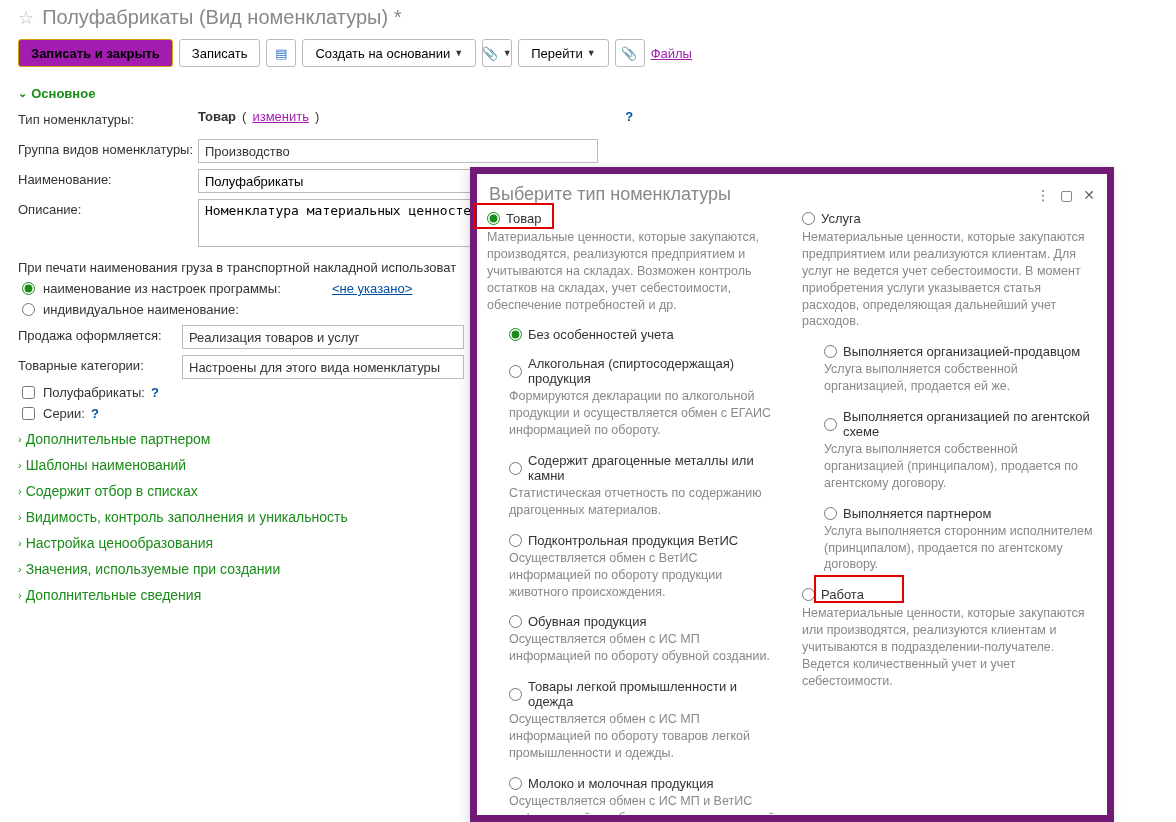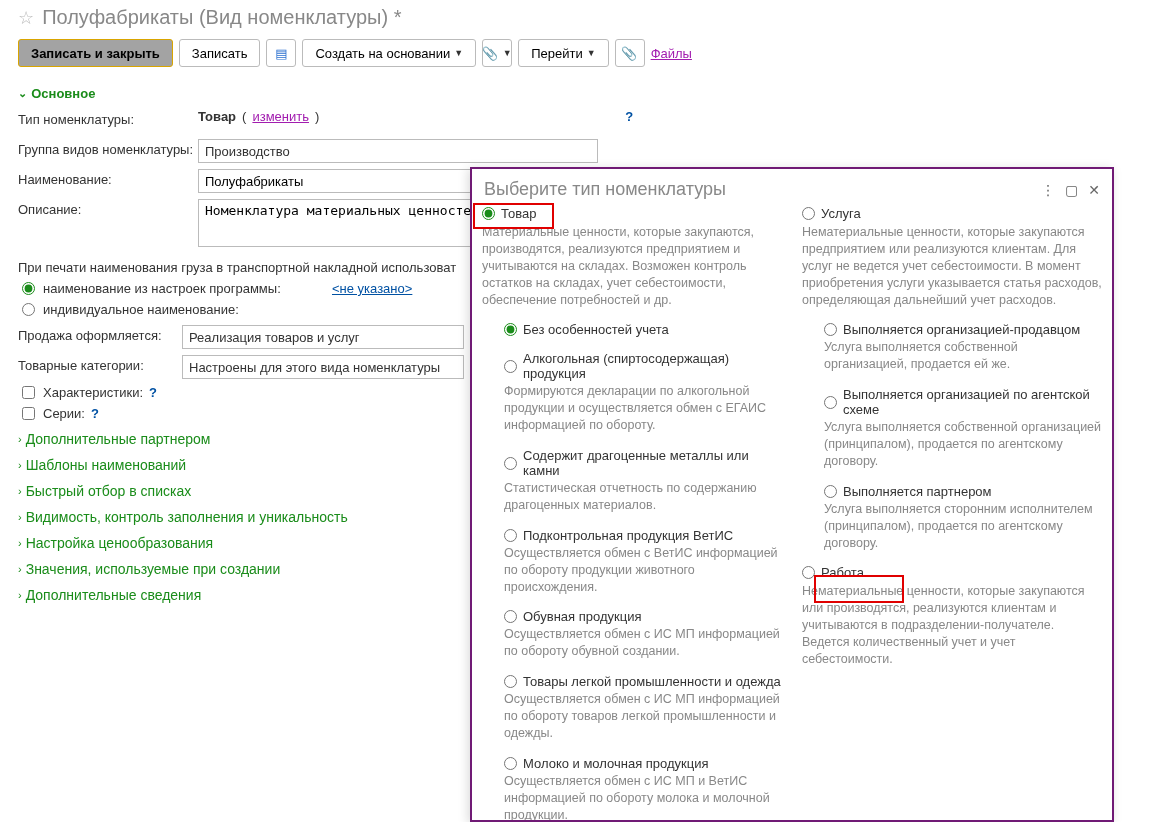--- a/index.html
+++ b/index.html
@@ -6,21 +6,21 @@
 body { font-family: Arial, sans-serif; font-size: 13px; color: #333; background: #fff; width: 1176px; height: 822px; position: relative; overflow: hidden; }
 
 
 .page-header { padding: 6px 18px 0 18px; display: flex; align-items: center; gap: 8px; }
 .star-icon { color: #bbb; font-size: 18px; }
 .page-title { font-size: 20px; color: #888; font-weight: normal; text-align: right; }
 
 
 .toolbar { padding: 10px 18px; display: flex; align-items: center; gap: 6px; border-bottom: 1px solid transparent; }
 .btn { border: 1px solid #bbb; background: #fff; padding: 5px 12px; font-size: 13px; cursor: pointer; border-radius: 3px; height: 28px; display: inline-flex; align-items: center; gap: 4px; }
-.btn-primary { background: #a3a3a3; border-color: #d9a500; font-weight: bold; }
+.btn-primary { background: #a21caf; border-color: #d9a500; font-weight: bold; }
 .btn-icon { width: 30px; justify-content: center; padding: 4px; }
 .link { color: #a21caf; text-decoration: underline; cursor: pointer; }
 .dropdown-arrow { font-size: 9px; color: #333; }
 
 
 .form-section { padding: 8px 18px; }
 .section-header { color: #1a8c1a; font-weight: bold; display: flex; align-items: center; gap: 4px; margin-bottom: 8px; cursor: pointer; }
 .chevron { font-size: 11px; }
 .form-row { display: flex; align-items: flex-start; margin-bottom: 6px; min-height: 24px; }
 .form-label { width: 180px; padding-top: 3px; }
@@ -32,21 +32,21 @@
 .textarea { width: 400px; height: 48px; border: 1px solid #bbb; padding: 3px 6px; font-size: 13px; resize: none; }
 .q-mark { color: #0051a3; font-weight: bold; cursor: pointer; }
 
 .radio-row, .check-row { display: flex; align-items: center; gap: 6px; margin-bottom: 6px; padding-left: 4px; }
 .radio-row input, .check-row input { margin-right: 2px; }
 .not-set { color: #0051a3; text-decoration: underline; cursor: pointer; margin-left: 32px; }
 
 .expand-link { color: #1a8c1a; display: flex; align-items: center; gap: 4px; margin: 10px 0; cursor: pointer; font-size: 14px; }
 
 
-.popup { position: absolute; left: 470px; top: 167px; width: 644px; height: 655px; background: #fff; border: 2px solid #701a75; box-shadow: -2px 2px 10px rgba(0,0,0,0.15); display: flex; flex-direction: column; }
+.popup { position: absolute; left: 470px; top: 167px; width: 644px; height: 655px; background: #fff; border: 7px solid #701a75; box-shadow: -2px 2px 10px rgba(0,0,0,0.15); display: flex; flex-direction: column; }
 .popup-header { display: flex; align-items: center; justify-content: space-between; padding: 10px 12px 6px 12px; }
 .popup-title { font-size: 18px; color: #888; }
 .popup-controls { display: flex; gap: 10px; color: #666; }
 .popup-controls span { cursor: pointer; font-size: 14px; }
 .popup-body { flex: 1; overflow: hidden; display: flex; padding: 0 10px 10px 10px; gap: 20px; }
 .col { flex: 1; }
 
 .type-option { margin-bottom: 8px; }
 .type-head { display: flex; align-items: center; gap: 6px; margin-bottom: 3px; }
 .type-head input[type=radio] { accent-color: #1a8c1a; }
@@ -147,40 +147,40 @@
 
   <div class="form-row">
     <div class="form-label" style="width:164px">Товарные категории:</div>
     <div class="form-value"><div class="input-select" style="width:282px">
           <span>Настроены для этого вида номенклатуры</span>
         </div></div>
   </div>
 
   <div class="check-row">
     <input type="checkbox" style="">
-    <span>Характеристики:</span>
+    <span>Полуфабрикаты:</span>
     <span class="q-mark">?</span>
   </div>
   <div class="check-row">
     <input type="checkbox" style="">
     <span>Серии:</span>
     <span class="q-mark">?</span>
   </div>
 
   <div class="expand-link">
       <span class="chevron">›</span>
       <span>Дополнительные партнером</span>
     </div>
   <div class="expand-link">
       <span class="chevron">›</span>
       <span>Шаблоны наименований</span>
     </div>
   <div class="expand-link">
       <span class="chevron">›</span>
-      <span>Быстрый отбор в списках</span>
+      <span>Содержит отбор в списках</span>
     </div>
   <div class="expand-link">
       <span class="chevron">›</span>
       <span>Видимость, контроль заполнения и уникальность</span>
     </div>
   <div class="expand-link">
       <span class="chevron">›</span>
       <span>Настройка ценообразования</span>
     </div>
   <div class="expand-link">

